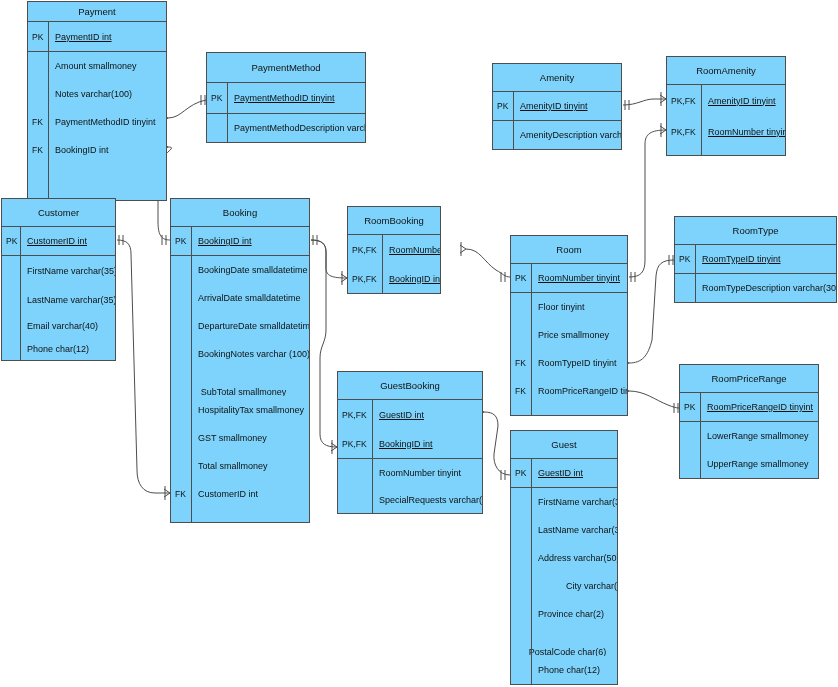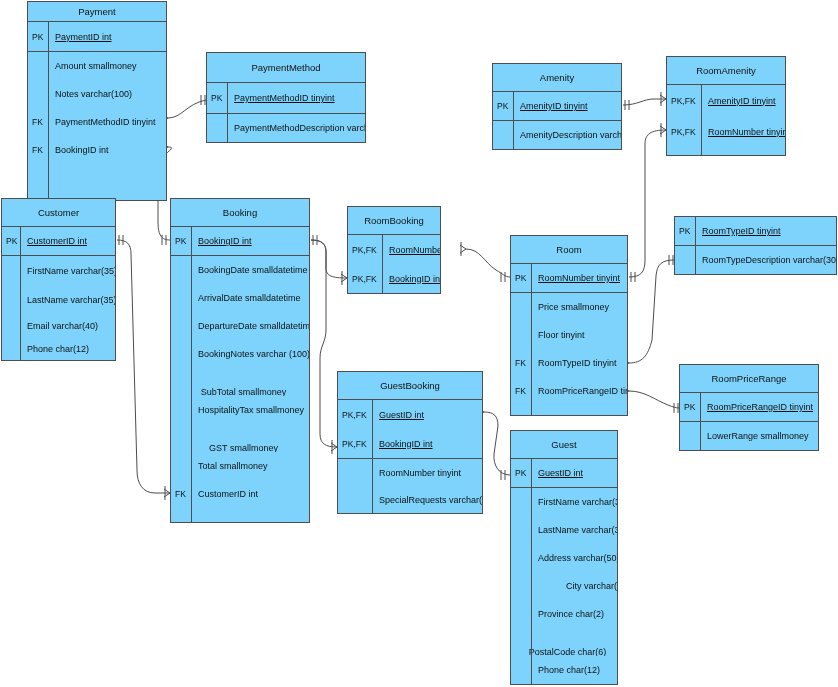--- a/index.html
+++ b/index.html
@@ -335,21 +335,21 @@
             <div class="name-cell">
               <span>SubTotal smallmoney</span>
             </div>
           </div>
           <div class="attr" style="height: 28px;">
             <div class="key-cell" style="width: 20px; flex-basis: 20px; border-right: none;"></div>
             <div class="name-cell">
               <span>HospitalityTax smallmoney</span>
             </div>
           </div>
-          <div class="attr" style="height: 28px; flex-direction: column;">
+          <div class="attr" style="height: 28px;">
             <div class="key-cell" style="width: 20px; flex-basis: 20px; border-right: none;"></div>
             <div class="name-cell">
               <span>GST smallmoney</span>
             </div>
           </div>
           <div class="attr" style="height: 28px;">
             <div class="key-cell" style="width: 20px; flex-basis: 20px; border-right: none;"></div>
             <div class="name-cell">
               <span>Total smallmoney</span>
             </div>
@@ -395,50 +395,51 @@
             <div class="name-cell">
               <span class="pkname">RoomNumber tinyint</span>
             </div>
           </div>
         </div>
         <div class="attr-group">
           <div class="keycol-line" style="left: 20px;"></div>
           <div class="attr" style="height: 28px;">
             <div class="key-cell" style="width: 20px; flex-basis: 20px; border-right: none;"></div>
             <div class="name-cell">
+              <span>Floor tinyint</span>
+            </div>
+          </div>
+          <div class="attr" style="height: 28px;">
+            <div class="key-cell" style="width: 20px; flex-basis: 20px; border-right: none;"></div>
+            <div class="name-cell">
               <span>Price smallmoney</span>
             </div>
           </div>
           <div class="attr" style="height: 28px;">
-            <div class="key-cell" style="width: 20px; flex-basis: 20px; border-right: none;"></div>
-            <div class="name-cell">
-              <span>Floor tinyint</span>
-            </div>
-          </div>
-          <div class="attr" style="height: 28px;">
             <div class="key-cell" style="width: 20px; flex-basis: 20px; border-right: none;">FK</div>
             <div class="name-cell">
               <span>RoomTypeID tinyint</span>
             </div>
           </div>
           <div class="attr" style="height: 28px;">
             <div class="key-cell" style="width: 20px; flex-basis: 20px; border-right: none;">FK</div>
             <div class="name-cell">
               <span>RoomPriceRangeID tinyint</span>
             </div>
           </div>
           <div class="attr" style="height: 10px;">
             <div class="key-cell" style="width: 20px; flex-basis: 20px; border-right: none;"></div>
             <div class="name-cell">
               <span></span>
             </div>
           </div>
         </div>
       </div>
       <div class="entity" style="left: 674px; top: 216px; width: 163px;">
+        <div class="ent-title" style="height: 28px;">RoomType</div>
         <div class="attr-group">
           <div class="keycol-line" style="left: 20px;"></div>
           <div class="attr" style="height: 28px;">
             <div class="key-cell" style="width: 20px; flex-basis: 20px; border-right: none;">PK</div>
             <div class="name-cell">
               <span class="pkname">RoomTypeID tinyint</span>
             </div>
           </div>
         </div>
         <div class="attr-group">
@@ -553,17 +554,23 @@
           </div>
         </div>
         <div class="attr-group">
           <div class="keycol-line" style="left: 20px;"></div>
           <div class="attr" style="height: 28px;">
             <div class="key-cell" style="width: 20px; flex-basis: 20px; border-right: none;"></div>
             <div class="name-cell">
               <span>LowerRange smallmoney</span>
             </div>
           </div>
+          <div class="attr" style="height: 28px;">
+            <div class="key-cell" style="width: 20px; flex-basis: 20px; border-right: none;"></div>
+            <div class="name-cell">
+              <span>UpperRange smallmoney</span>
+            </div>
+          </div>
         </div>
       </div>
     </div>
 
 </div>
 
 </body></html>

